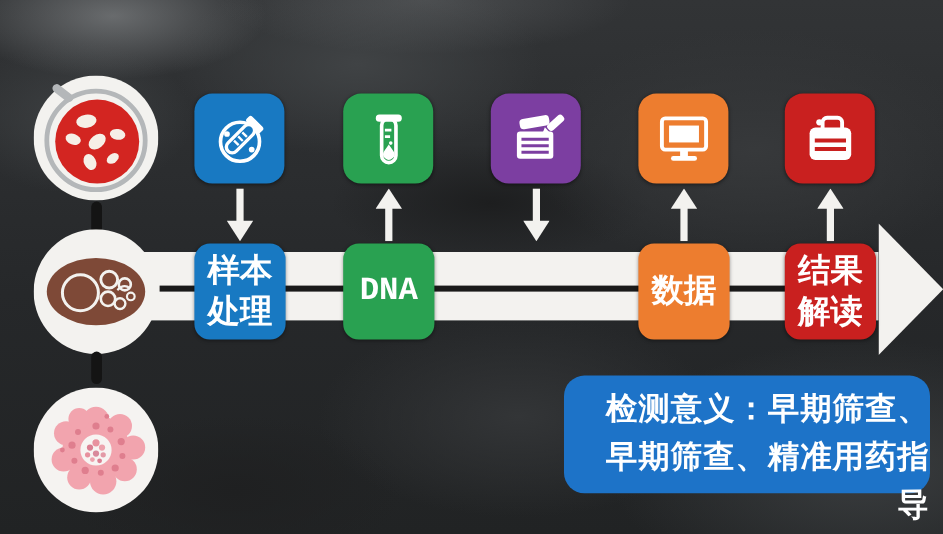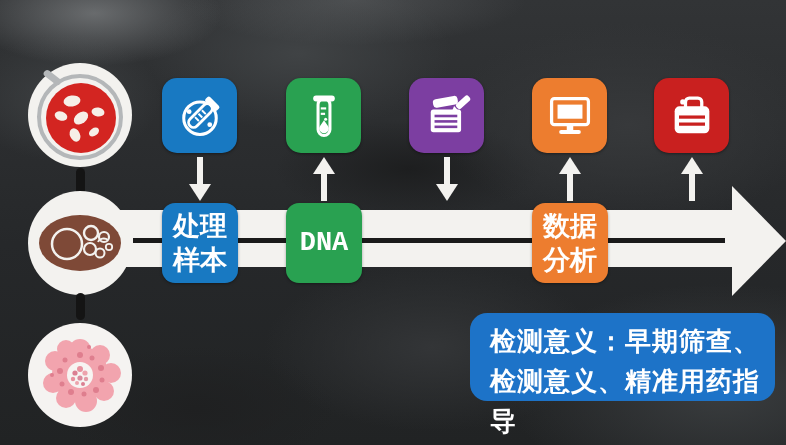--- a/index.html
+++ b/index.html
@@ -44,24 +44,24 @@
   .connector{position:absolute;top:79px;left:27px;width:22px;height:44px;}
   .label-box{
     position:absolute;top:125px;left:0;width:76px;height:80px;border-radius:13px;
     background:var(--c);color:#fff;display:flex;flex-direction:column;
     align-items:center;justify-content:center;
     font-size:27px;font-weight:700;line-height:34px;text-align:center;
     box-shadow:0 1px 3px rgba(0,0,0,.35);
   }
   
   .info-box{
-    position:absolute;left:470px;top:313px;width:305px;height:88px;border-radius:17px;
+    position:absolute;left:470px;top:313px;width:305px;height:98px;border-radius:17px;
     background:#1d73c8;color:#fff;z-index:6;
     font-size:26px;font-weight:700;line-height:40px;letter-spacing:1px;
-    padding:8px 0 0 20px;box-sizing:border-box;
+    padding:8px 0 0 20px;box-sizing:border-box;text-align:right;
   }
 </style>
 </head>
 <body>
 
 <div class="bg"></div>
 
 <div class="band"></div>
 <div class="band-arrowhead"></div>
 <div class="timeline"></div>
@@ -149,22 +149,22 @@
       </g>
       <circle cx="14" cy="20" r="2.2" fill="#fff"></circle>
       <circle cx="33" cy="32" r="2.2" fill="#fff"></circle>
     </svg>
   </div>
   <svg class="connector" viewBox="0 0 22 44">
     <rect x="8" y="0" width="6" height="29" fill="#f3f2ef"></rect>
     <polygon points="0,27 22,27 11,44" fill="#f3f2ef"></polygon>
   </svg>
   <div class="label-box">
+    <span>样本</span>
     <span>处理</span>
-    <span>样本</span>
   </div>
 </div>
 
 <div class="step" style="left: 286px; font-family: Liberation Mono, monospace; --c: #29a151;">
   <div class="icon-box">
     <svg width="52" height="52" viewBox="0 0 48 48">
       <rect x="14" y="5" width="20" height="5.5" rx="2.7" fill="#fff"></rect>
       <rect x="18.5" y="8" width="11" height="34" rx="5.5" fill="none" stroke="#fff" stroke-width="2.8"></rect>
       <line x1="21" y1="17" x2="26" y2="17" stroke="#fff" stroke-width="2"></line>
       <line x1="21" y1="22" x2="25" y2="22" stroke="#fff" stroke-width="2"></line>
@@ -209,36 +209,39 @@
       <rect x="21" y="32" width="6" height="5" fill="#fff"></rect>
       <rect x="14" y="37" width="20" height="3.6" rx="1.8" fill="#fff"></rect>
     </svg>
   </div>
   <svg class="connector" viewBox="0 0 22 44">
     <polygon points="11,0 0,17 22,17" fill="#f3f2ef"></polygon>
     <rect x="8" y="15" width="6" height="29" fill="#f3f2ef"></rect>
   </svg>
   <div class="label-box">
     <span>数据</span>
-    <span>分析</span>
   </div>
 </div>
 
 <div class="step" style="left: 654px; --c: #c9201f;">
   <div class="icon-box">
     <svg width="52" height="52" viewBox="0 0 48 48">
       <path d="M18,16 v-5 a3.5,3.5 0 0 1 3.5,-3.5 h8 a3.5,3.5 0 0 1 3.5,3.5 v5" fill="none" stroke="#fff" stroke-width="3"></path>
       <circle cx="15.5" cy="11" r="2.4" fill="#fff"></circle>
       <rect x="8" y="15" width="32" height="25" rx="4.5" fill="#fff"></rect>
       <line x1="12" y1="25" x2="36" y2="25" style="stroke:var(--c)" stroke-width="3"></line>
       <line x1="12" y1="31.5" x2="36" y2="31.5" style="stroke:var(--c)" stroke-width="3"></line>
     </svg>
   </div>
   <svg class="connector" viewBox="0 0 22 44">
     <polygon points="11,0 0,17 22,17" fill="#f3f2ef"></polygon>
     <rect x="8" y="15" width="6" height="29" fill="#f3f2ef"></rect>
   </svg>
+  <div class="label-box">
+    <span>结果</span>
+    <span>解读</span>
+  </div>
 </div>
 
 <div class="info-box" style="background-color: rgb(29, 115, 200);">
   <div>检测意义：早期筛查、</div>
-  <div>检测意义、精准用药指导</div>
+  <div>早期筛查、精准用药指导</div>
 </div>
 
 </body></html>

